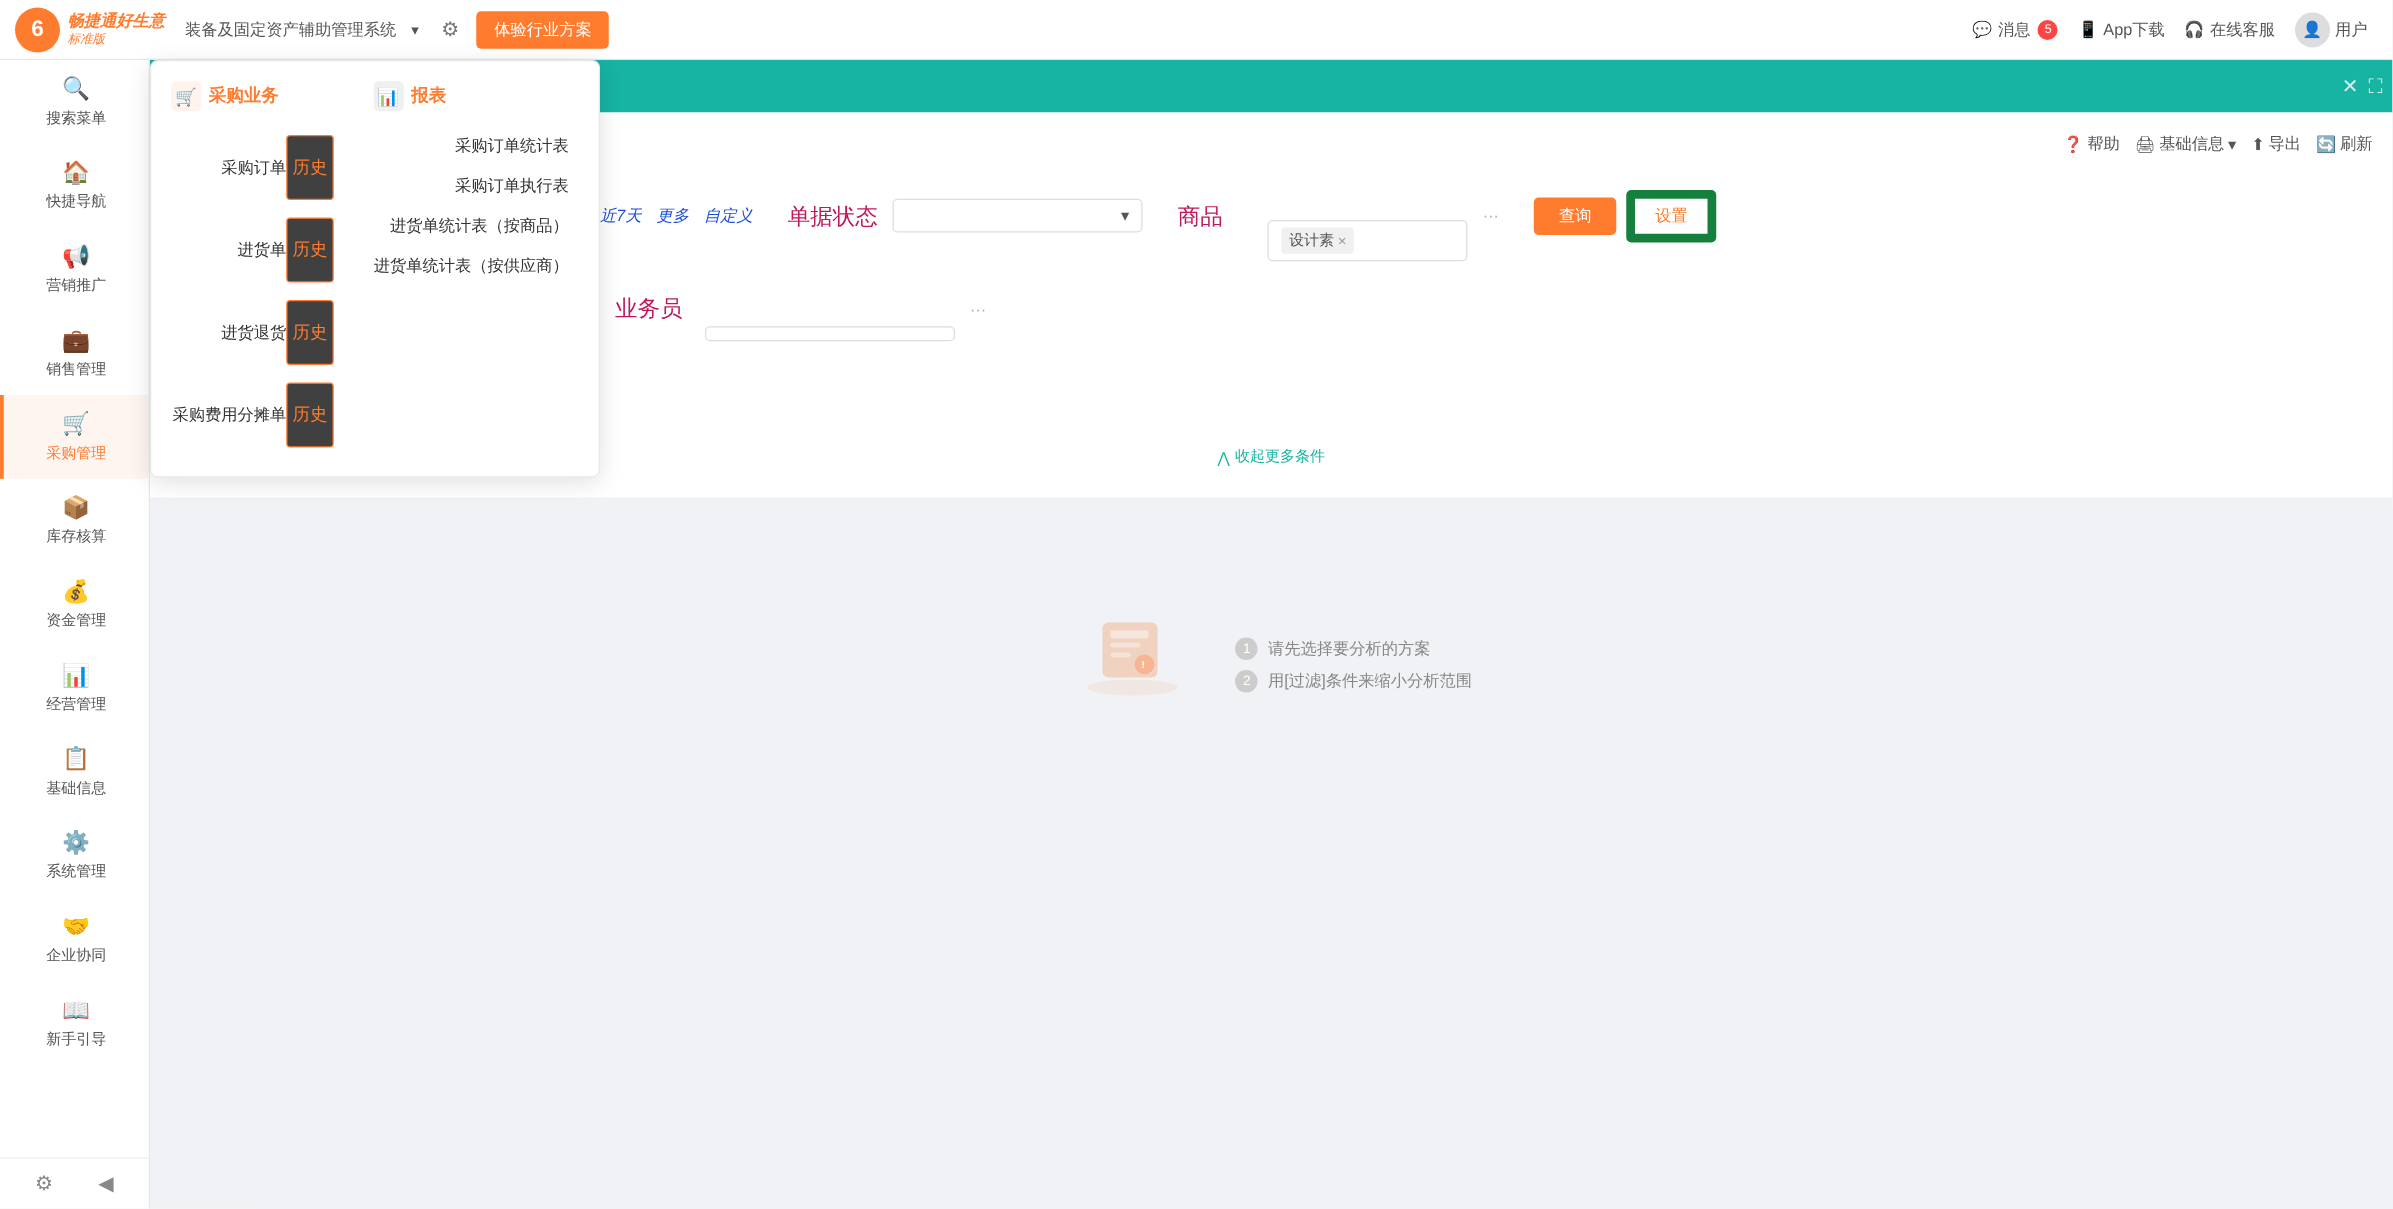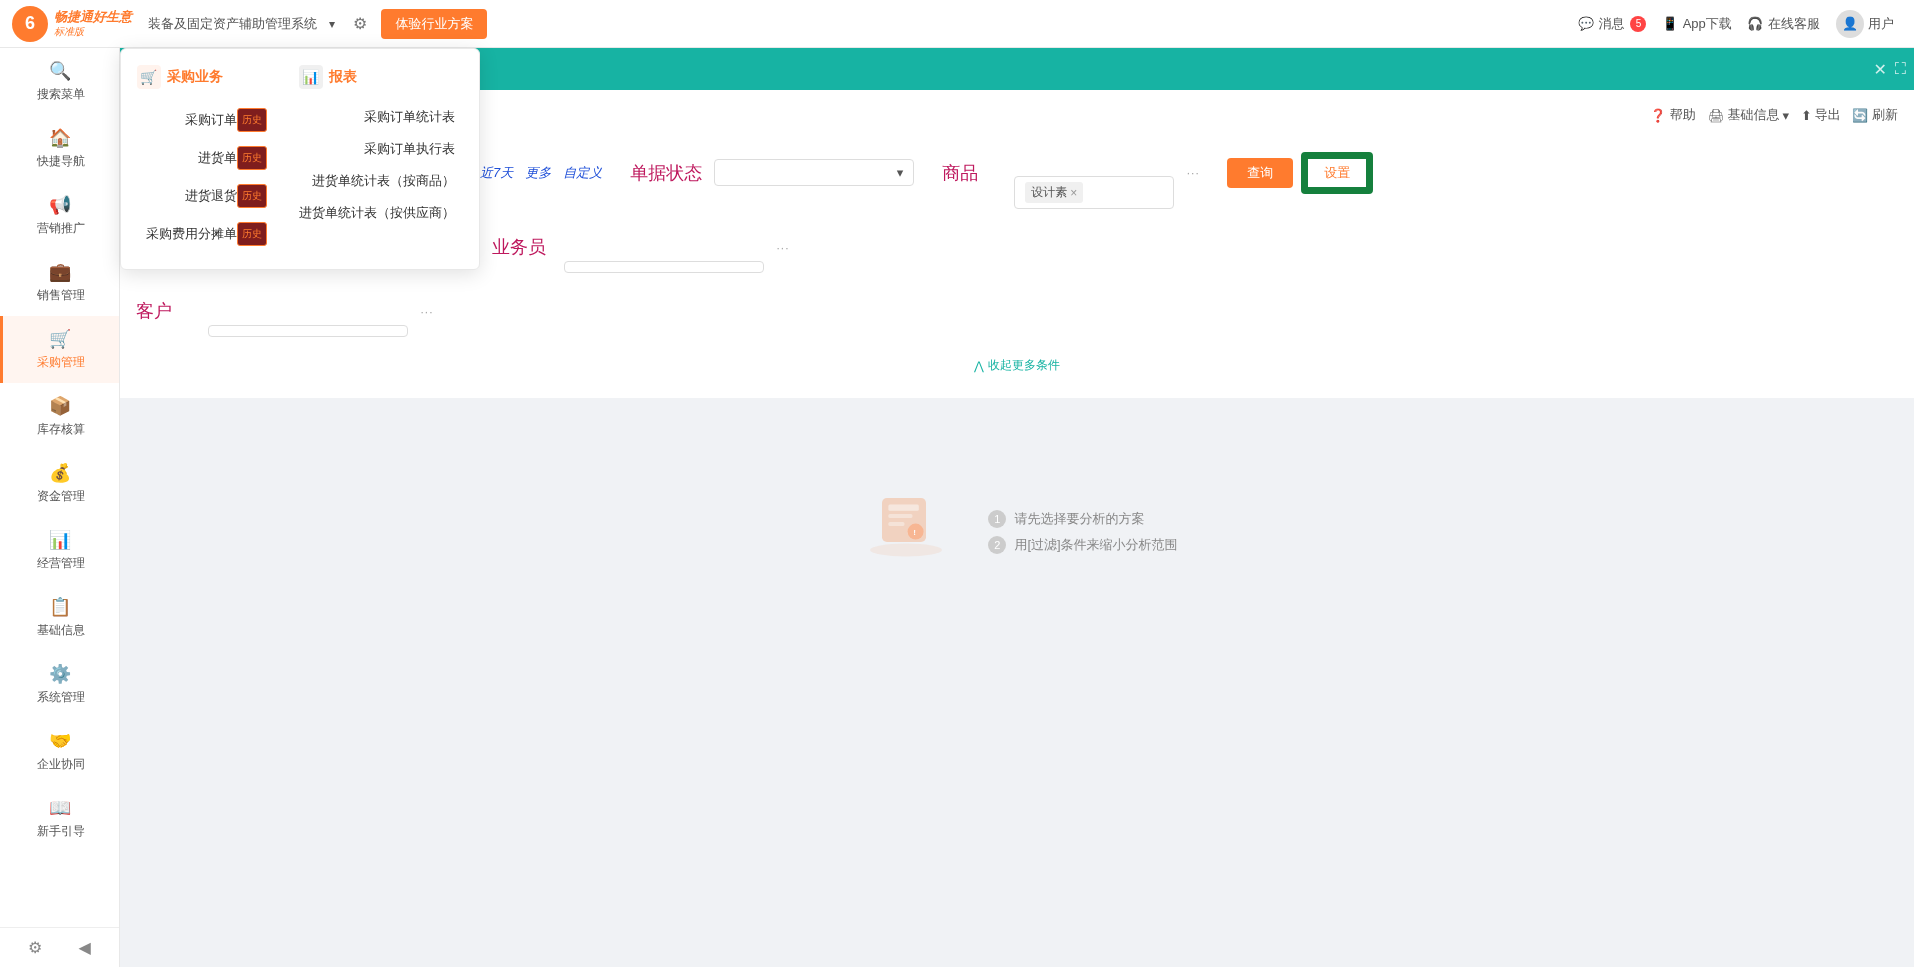--- a/index.html
+++ b/index.html
@@ -399,26 +399,26 @@
       display: flex;
       align-items: center;
       justify-content: flex-end;
       padding: 7px 0;
       cursor: pointer;
       color: #333;
       font-size: 13px;
       gap: 0;
     }
     .history-badge {
-      background: #7f1d1d;
+      background: #404040;
       border: 1px solid #ff7b2e;
       color: #ff7b2e;
       border-radius: 3px;
-      padding: 4px 4px;
-      font-size: 10px;
+      padding: 16px 4px;
+      font-size: 14px;
     }
     .menu-section-title .icon-area {
       width: 24px;
       height: 24px;
       background: #fff3ed;
       border-radius: 4px;
       display: flex;
       align-items: center;
       justify-content: center;
       font-size: 14px;

